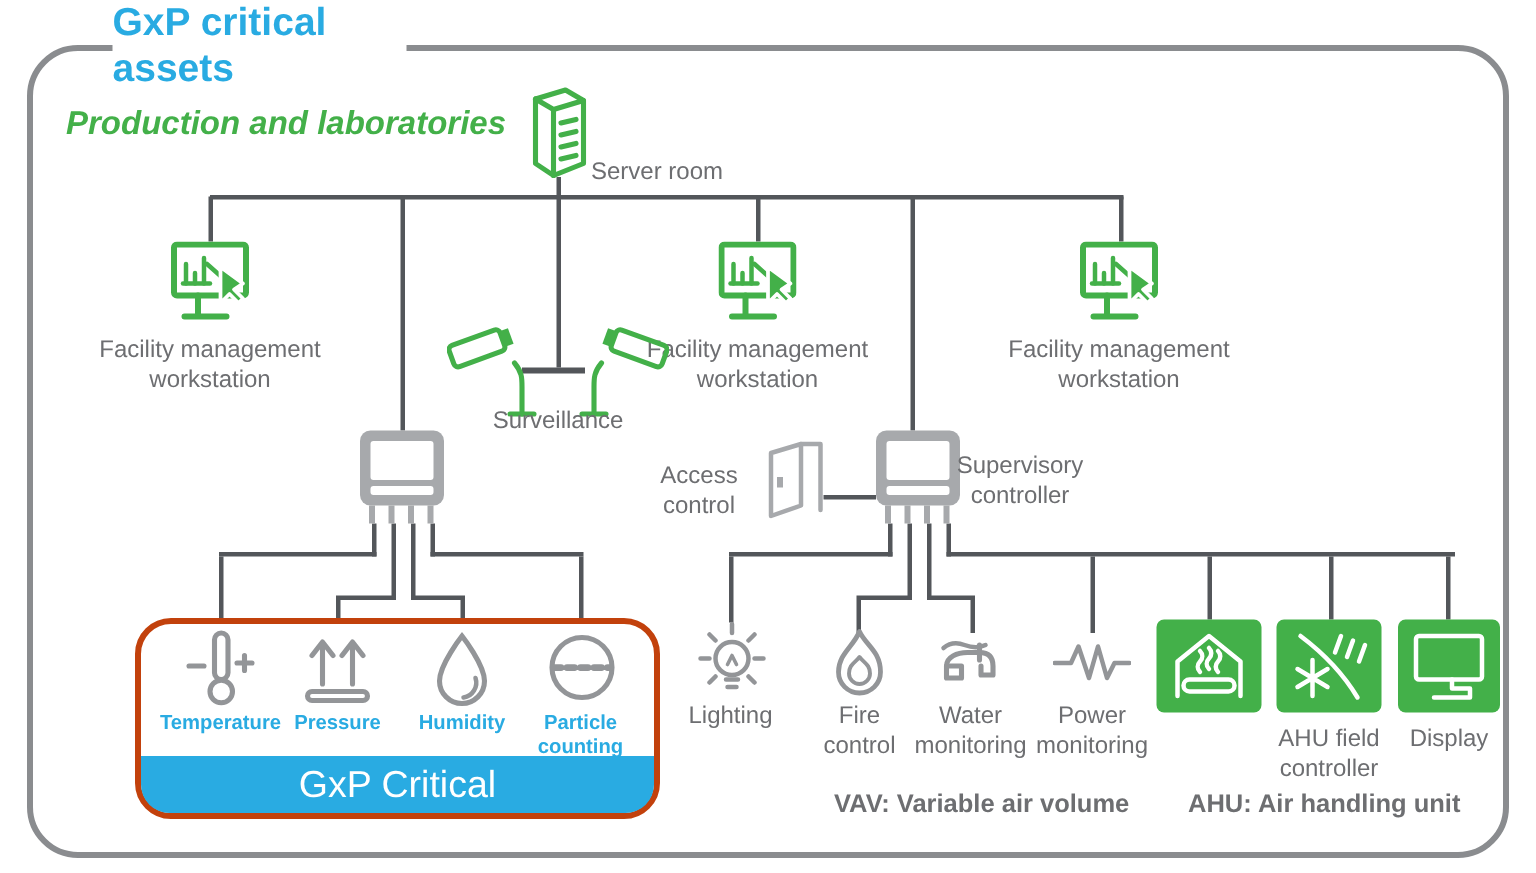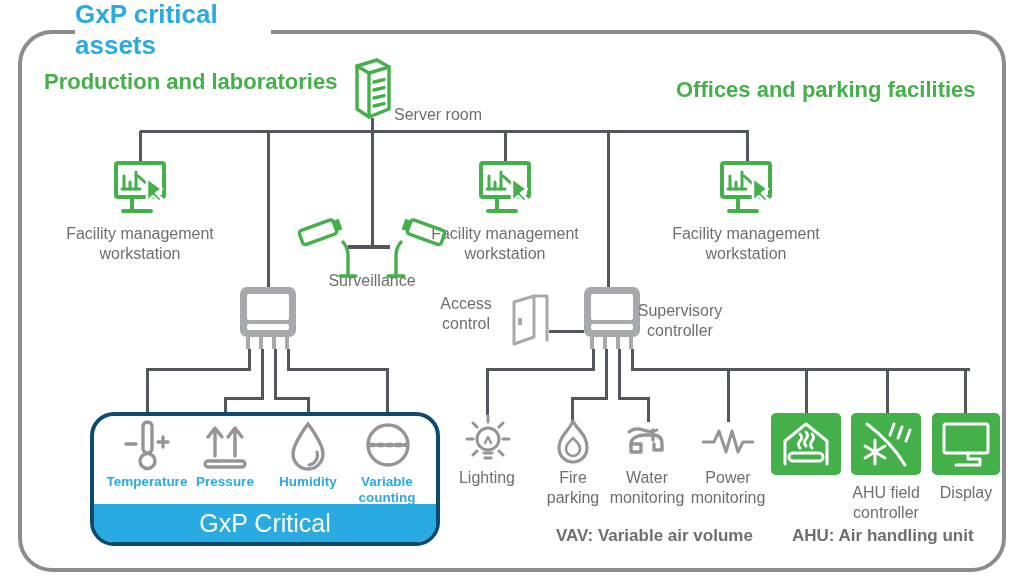--- a/index.html
+++ b/index.html
@@ -2,47 +2,46 @@
 <html><head>
 <meta charset="utf-8">
 <style>
   html,body{margin:0;padding:0;background:#fff;}
   #stage{position:relative;width:1024px;height:582px;background:#fff;overflow:hidden;
          font-family:"Liberation Sans",sans-serif;}
   .frame{position:absolute;left:18px;top:30px;width:980px;height:534px;
          border:4px solid #8A8C8F;border-radius:34px;}
   .badge{position:absolute;left:75px;top:9px;width:196px;height:42px;background:#fff;
          color:#29ABE2;font-size:26px;font-weight:bold;display:flex;align-items:center;justify-content:center;}
-  .heading{position:absolute;color:#43B049;font-size:22px;font-weight:bold;white-space:nowrap;}
+  .heading{position:absolute;color:#43B049;font-size:22px;font-weight:bold;white-space:nowrap;font-style:italic;}
   .ln{position:absolute;background:#53565A;}
   .lbl{position:absolute;color:#6D6E71;font-size:16px;line-height:1.22;text-align:center;}
   .blul{position:absolute;color:#29ABE2;font-size:13.5px;font-weight:bold;line-height:1.2;text-align:center;}
   .ctrl{position:absolute;width:56px;height:50px;background:#A7A9AC;border-radius:7px;}
   .ctrl .scr{position:absolute;left:7px;top:7px;width:42px;height:26px;background:#fff;border-radius:2px;}
   .ctrl .slot{position:absolute;left:7px;top:37px;width:42px;height:6px;background:#fff;border-radius:2px;}
   .pin{position:absolute;width:4px;height:12px;background:#A7A9AC;bottom:-12px;}
   .gxp{position:absolute;left:90px;top:412px;width:350px;height:134px;box-sizing:border-box;
-       border:4px solid #0c4a6e;border-radius:24px;background:#fff;}
+       border:4px solid #c2410c;border-radius:24px;background:#fff;}
   .gxp-bar{position:absolute;left:0;right:0;bottom:0;height:38px;background:#29ABE2;
        border-radius:0 0 19px 19px;color:#fff;font-size:25px;display:flex;align-items:center;justify-content:center;}
   .gbox{position:absolute;background:#43B049;border-radius:5px;display:flex;align-items:center;justify-content:center;}
   .ico{position:absolute;}
   svg{display:block;}
 </style>
 </head>
 <body>
 
 <div id="stage">
 
   <div class="frame"></div>
 
   <div class="badge">GxP critical assets</div>
 
   <div class="heading" style="left:44px;top:69px;">Production and laboratories</div>
-  <div class="heading" style="left:676px;top:77px;">Offices and parking facilities</div>
 
   <div class="ln" style="left:140px;top:130px;width:609px;height:3px;"></div>
   <div class="ln" style="left:139px;top:131px;width:3px;height:30px;"></div>
   <div class="ln" style="left:267px;top:131px;width:3px;height:156px;"></div>
   <div class="ln" style="left:371px;top:118px;width:3px;height:14px;"></div>
   <div class="ln" style="left:371px;top:131px;width:3px;height:114px;"></div>
   <div class="ln" style="left:348px;top:245px;width:42px;height:4px;"></div>
   <div class="ln" style="left:504px;top:131px;width:3px;height:30px;"></div>
   <div class="ln" style="left:607px;top:131px;width:3px;height:156px;"></div>
   <div class="ln" style="left:746px;top:131px;width:3px;height:30px;"></div>
@@ -162,21 +161,21 @@
   </div>
   <div class="lbl" style="left:624px;top:301px;width:112px;">Supervisory controller</div>
 
   <div class="ico" style="left:505px;top:292px;">
     <svg width="46" height="56" viewBox="0 0 46 56" fill="none" stroke="#A7A9AC" stroke-width="3" stroke-linejoin="round" stroke-linecap="round">
       <path d="M29 4 H42 V48"></path>
       <path d="M29 4 L9 10 V52 L29 45 Z"></path>
       <rect x="13" y="26" width="4" height="7" fill="#A7A9AC" stroke="none"></rect>
     </svg>
   </div>
-  <div class="lbl" style="left:432px;top:294px;width:68px;">Access control</div>
+  <div class="lbl" style="left:432px;top:308px;width:68px;">Access control</div>
 
   <div class="gxp">
     <div class="gxp-bar">GxP Critical</div>
   </div>
   <div class="ico" style="left:124px;top:420px;">
     <svg width="46" height="52" viewBox="0 0 46 52" fill="none" stroke="#939598" stroke-width="3.4" stroke-linecap="round" stroke-linejoin="round">
       <rect x="19" y="2" width="9" height="31" rx="4.5"></rect>
       <circle cx="23.5" cy="41" r="7.5"></circle>
       <path d="M2 24 H12"></path>
       <path d="M34 22 H44 M39 17 V27"></path>
@@ -197,21 +196,21 @@
   </div>
   <div class="ico" style="left:364px;top:421px;">
     <svg width="48" height="48" viewBox="0 0 48 48" fill="none" stroke="#939598" stroke-width="3.4" stroke-linecap="round">
       <circle cx="24" cy="24" r="20"></circle>
       <path d="M5 24 H43" stroke-width="4.5" stroke-dasharray="5 4"></path>
     </svg>
   </div>
   <div class="blul" style="left:100px;top:474px;width:94px;">Temperature</div>
   <div class="blul" style="left:178px;top:474px;width:94px;">Pressure</div>
   <div class="blul" style="left:261px;top:474px;width:94px;">Humidity</div>
-  <div class="blul" style="left:342px;top:474px;width:90px;">Variable counting</div>
+  <div class="blul" style="left:342px;top:474px;width:90px;">Particle counting</div>
 
   <div class="ico" style="left:465px;top:413px;">
     <svg width="46" height="52" viewBox="0 0 46 52" fill="none" stroke="#939598" stroke-width="3" stroke-linecap="round" stroke-linejoin="round">
       <circle cx="23" cy="26" r="11"></circle>
       <path d="M19 40 H27 M20 45 H26"></path>
       <path d="M20 30 L23 24 L26 30" stroke-width="2.4"></path>
       <path d="M23 9 V3 M12 14 L8 10 M34 14 L38 10 M8 26 H2 M38 26 H44 M12 38 L8 42 M34 38 L38 42"></path>
     </svg>
   </div>
   <div class="ico" style="left:551px;top:419px;">
@@ -228,21 +227,21 @@
       <path d="M30 15 q9 0 9 9 v6 h-8 v-6"></path>
       <path d="M8 24 h10 v8 h-10 z"></path>
     </svg>
   </div>
   <div class="ico" style="left:702px;top:426px;">
     <svg width="52" height="30" viewBox="0 0 52 30" fill="none" stroke="#939598" stroke-width="3" stroke-linecap="round" stroke-linejoin="round">
       <path d="M1 16 H12 L17 5 L24 26 L30 5 L36 26 L41 16 H51"></path>
     </svg>
   </div>
   <div class="lbl" style="left:447px;top:468px;width:80px;">Lighting</div>
-  <div class="lbl" style="left:533px;top:468px;width:80px;">Fire parking</div>
+  <div class="lbl" style="left:533px;top:468px;width:80px;">Fire control</div>
   <div class="lbl" style="left:604px;top:468px;width:86px;">Water monitoring</div>
   <div class="lbl" style="left:685px;top:468px;width:86px;">Power monitoring</div>
 
   <div class="gbox" style="left:771px;top:413px;width:70px;height:62px;">
     <svg width="56" height="50" viewBox="0 0 56 50" fill="none" stroke="#fff" stroke-width="3" stroke-linecap="round" stroke-linejoin="round">
       <path d="M7 45 V22 L28 5 L49 22 V45"></path>
       <path d="M22 15 c2 2 2 5 0 7 c-2 2 -2 5 0 7 M28 13 c2 2 2 5 0 7 c-2 2 -2 5 0 7 M34 15 c2 2 2 5 0 7 c-2 2 -2 5 0 7"></path>
       <rect x="11" y="34" width="34" height="8" rx="4"></rect>
     </svg>
   </div>

